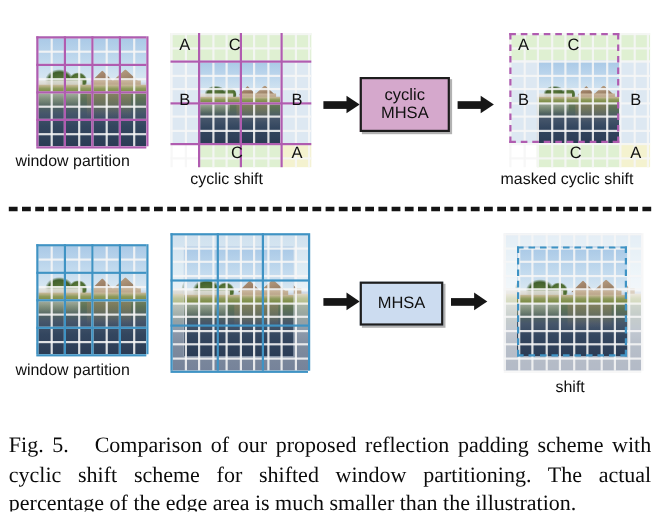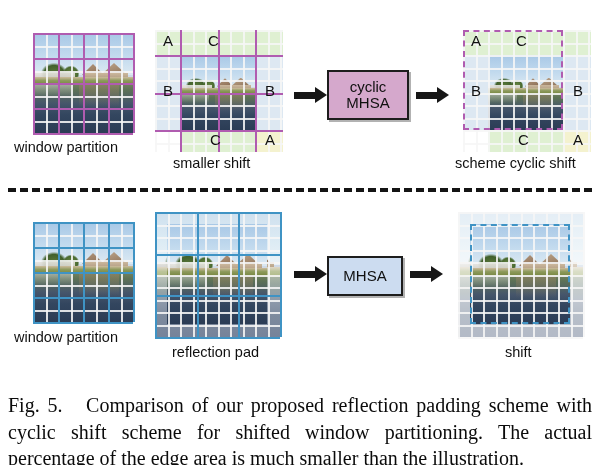--- a/index.html
+++ b/index.html
@@ -186,21 +186,21 @@
         <i class="h" style="top: 100px; background: rgb(176, 92, 176);"></i>
       </div>
 
     <span class="lbl" style="left:8px;top:2px;">A</span>
     <span class="lbl" style="left:53px;top:2px;">C</span>
     <span class="lbl" style="left:8px;top:52px;">B</span>
     <span class="lbl" style="left:110px;top:52px;">B</span>
     <span class="lbl" style="left:55px;top:101px;">C</span>
     <span class="lbl" style="left:110px;top:101px;">A</span>
   </div>
-  <div class="cap" style="left:173px;top:155px;">smaller shift</div>
+  <div class="cap" style="left:173px;top:155px;">cyclic shift</div>
 
   <div class="arrow" style="left:294px;top:92px;width:22px;"></div>
 
   <div class="pbox" style="left:327px;top:70px;width:78px;height:46px;background:#d5a8cc;">
     <span>cyclic</span>
     <span>MHSA</span>
   </div>
 
   <div class="arrow" style="left:416px;top:92px;width:22px;"></div>
 
@@ -254,21 +254,21 @@
     <div style="position:absolute;left:0;top:0;width:100px;height:100px;
                 border:2px dashed #b05cb0;box-sizing:border-box;"></div>
 
     <span class="lbl" style="left:8px;top:2px;">A</span>
     <span class="lbl" style="left:53px;top:2px;">C</span>
     <span class="lbl" style="left:8px;top:52px;">B</span>
     <span class="lbl" style="left:110px;top:52px;">B</span>
     <span class="lbl" style="left:55px;top:101px;">C</span>
     <span class="lbl" style="left:110px;top:101px;">A</span>
   </div>
-  <div class="cap" style="left:455px;top:155px;">scheme cyclic shift</div>
+  <div class="cap" style="left:455px;top:155px;">masked cyclic shift</div>
 
   <div class="divider"></div>
 
   <div class="panel" style="left:33px;top:222px;width:100px;height:100px;">
     <div class="photo" style="left:0;top:0;width:100px;height:100px;">
       <div class="sky"></div>
         <div class="tree"></div>
         <div class="tree2"></div>
       <div class="roofA"></div>
         <div class="roofB"></div>
@@ -371,21 +371,20 @@
         <i class="v" style="left: 0px; background: rgb(63, 147, 196);"></i>
         <i class="v" style="left: 41.6px; background: rgb(63, 147, 196);"></i>
         <i class="v" style="left: 83.2px; background: rgb(63, 147, 196);"></i>
         <i class="v" style="left: 124.8px; background: rgb(63, 147, 196);"></i>
         <i class="h" style="top: 0px; background: rgb(63, 147, 196);"></i>
         <i class="h" style="top: 41.6px; background: rgb(63, 147, 196);"></i>
         <i class="h" style="top: 83.2px; background: rgb(63, 147, 196);"></i>
         <i class="h" style="top: 124.8px; background: rgb(63, 147, 196);"></i>
       </div>
   </div>
-  <div class="cap" style="left:172px;top:344px;">reflection pad</div>
 
   <div class="arrow" style="left:294px;top:271px;width:22px;"></div>
 
   <div class="pbox" style="left:327px;top:256px;width:72px;height:36px;background:#ccdcf0;">
     <span>MHSA</span>
   </div>
 
   <div class="arrow" style="left:410px;top:271px;width:22px;"></div>
 
   <div class="panel" style="left:458px;top:212px;width:125px;height:125px;">

